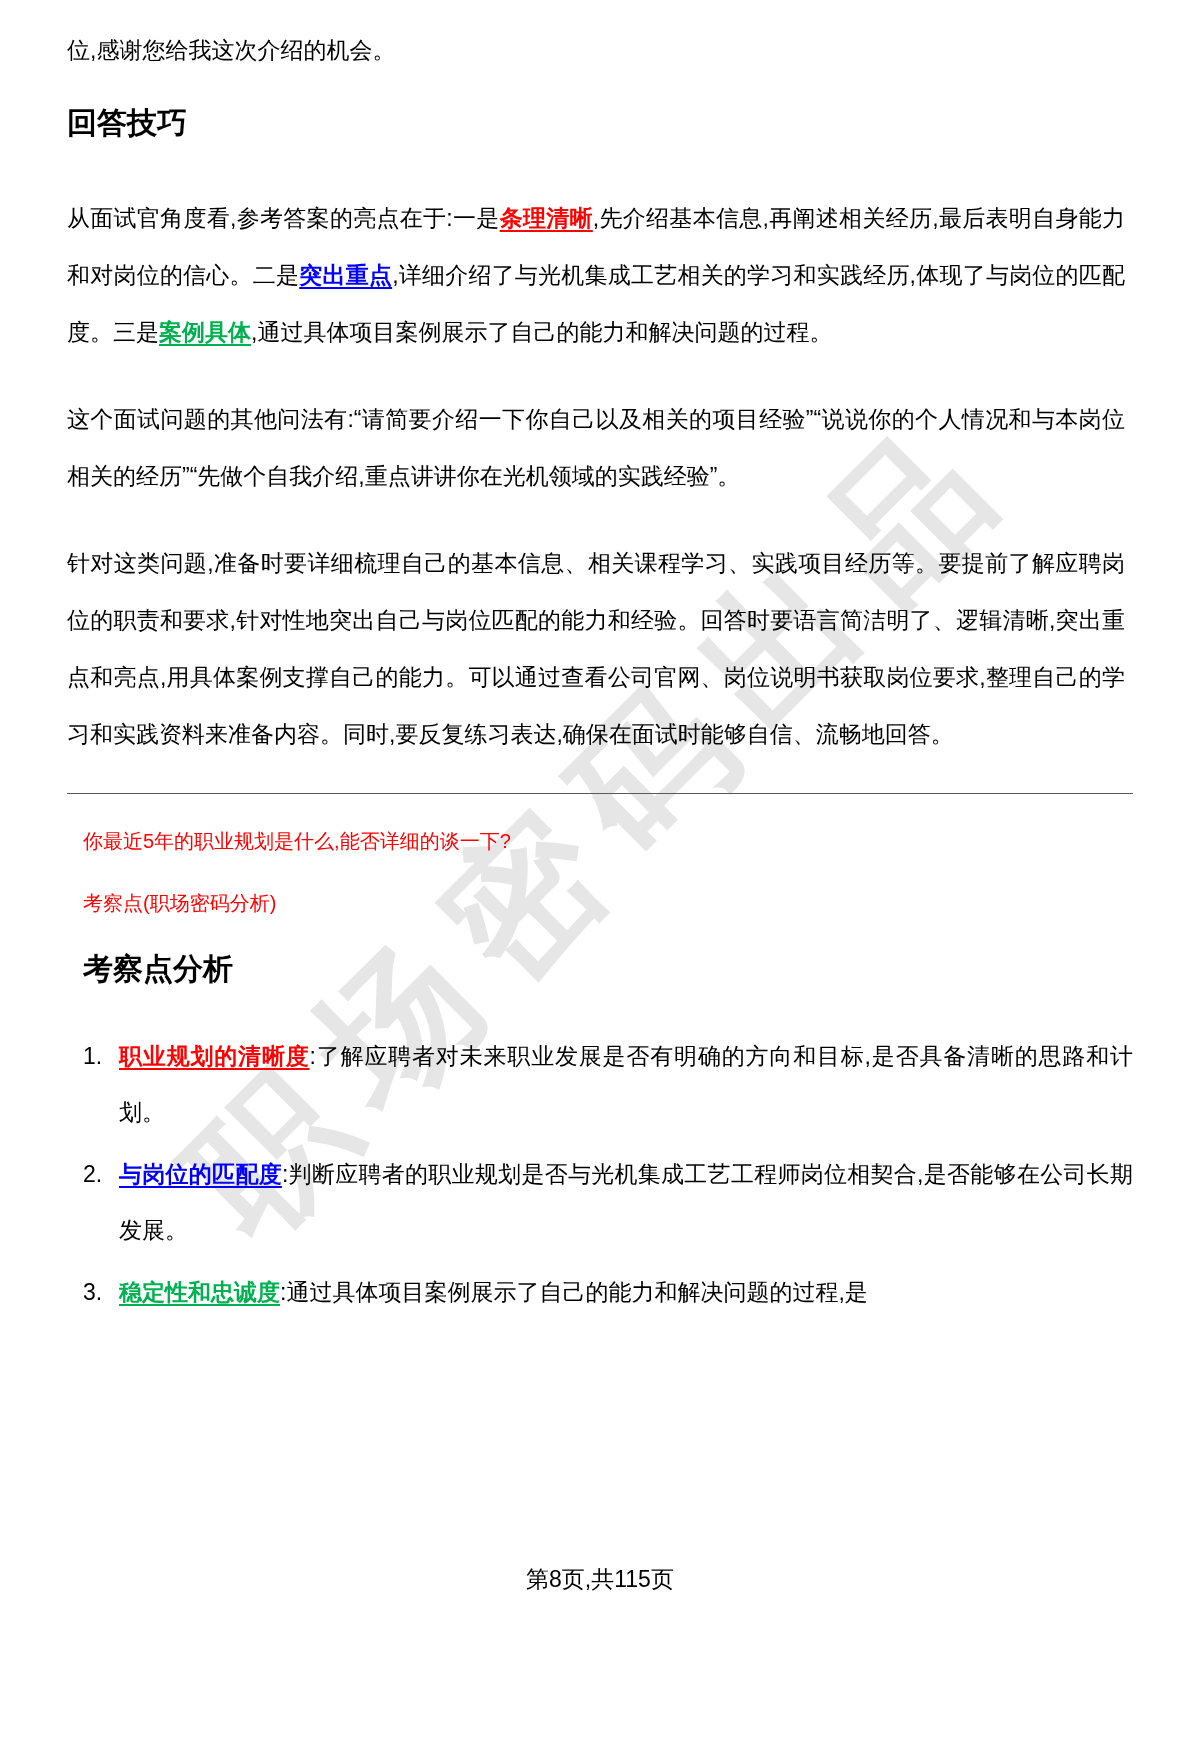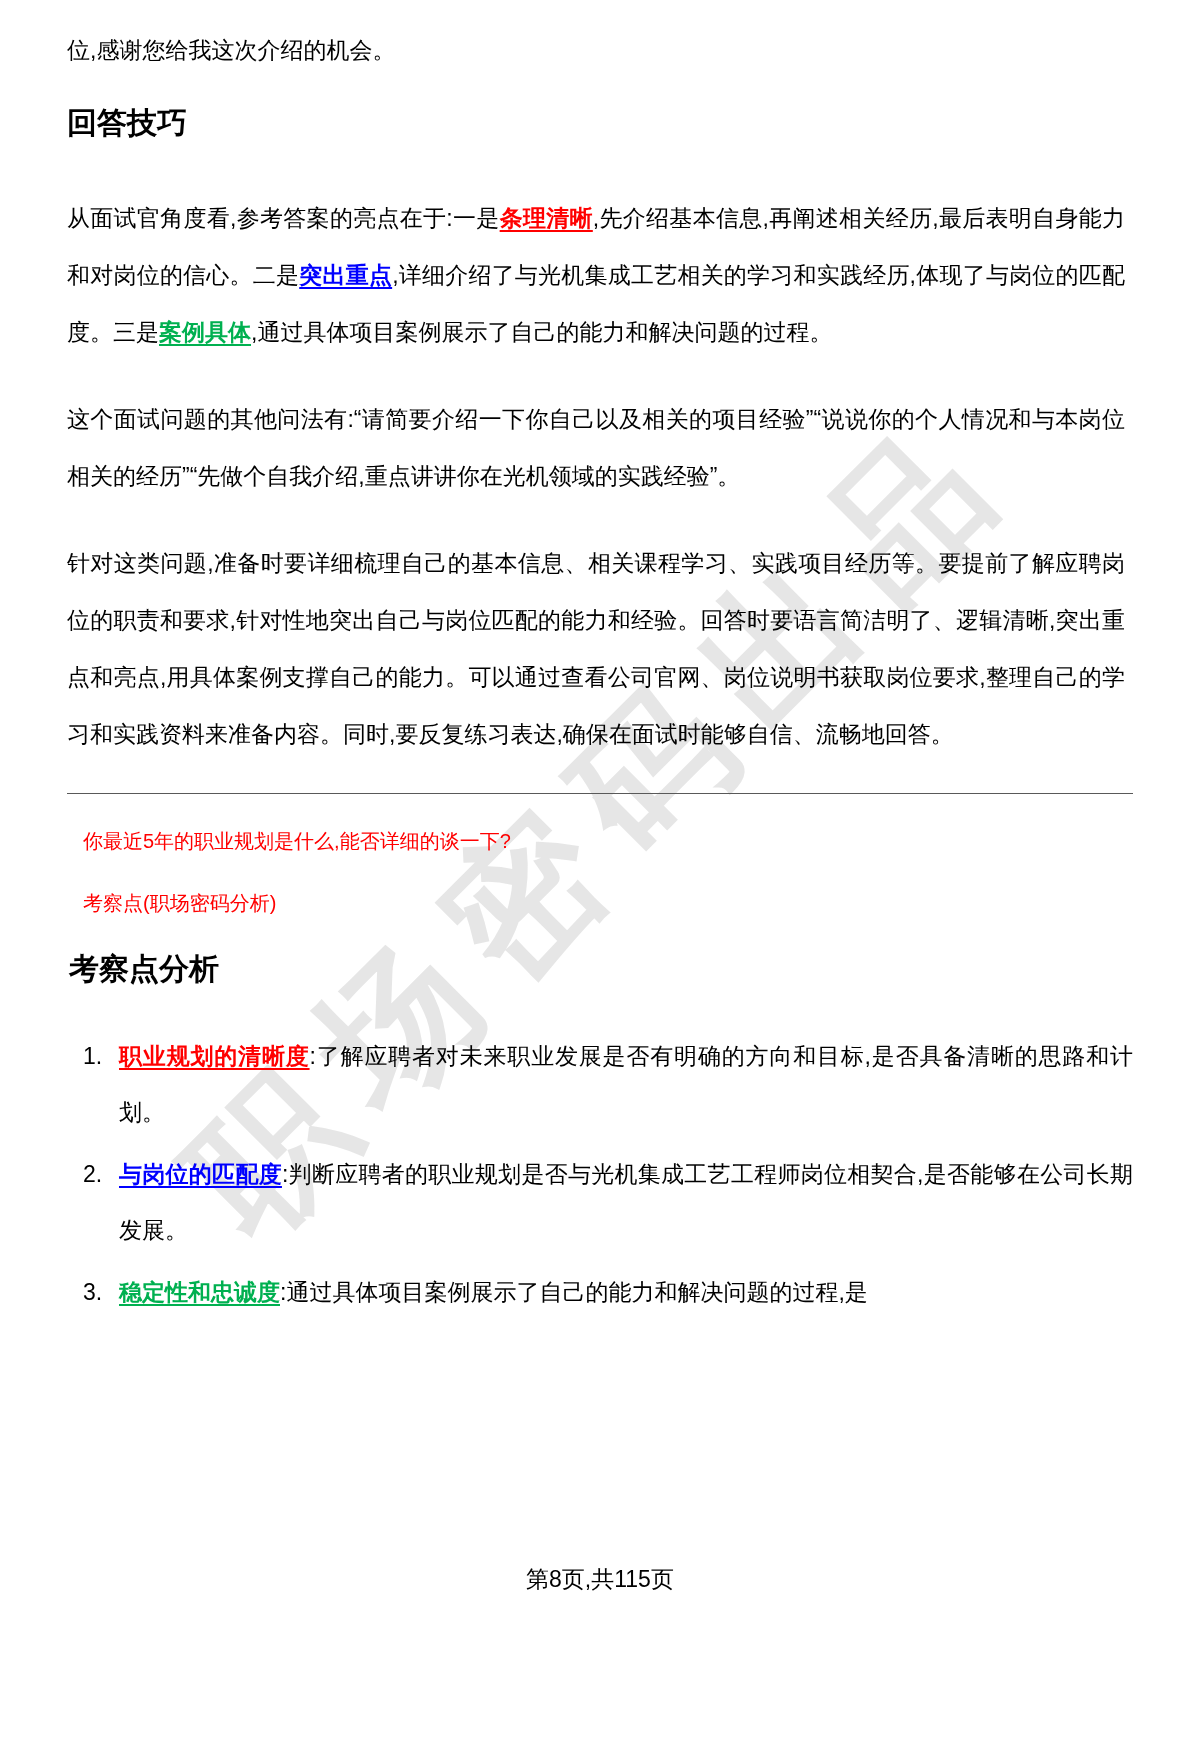--- a/index.html
+++ b/index.html
@@ -45,21 +45,21 @@
     line-height: 40px;
     margin: 0 0 34px 0;
   }
   .heading {
     font-size: 30px;
     font-weight: bold;
     line-height: 38px;
     margin: 16px 0 48px 0;
   }
   .heading-analysis {
-    margin: 30px 0 40px 2px;
+    margin: 30px 0 40px 16px;
   }
   .divider {
     border: none;
     border-top: 1px solid #595959;
     margin: 20px 0 30px 0;
     height: 0;
   }
   .question {
     font-size: 20px;
     font-weight: normal;

